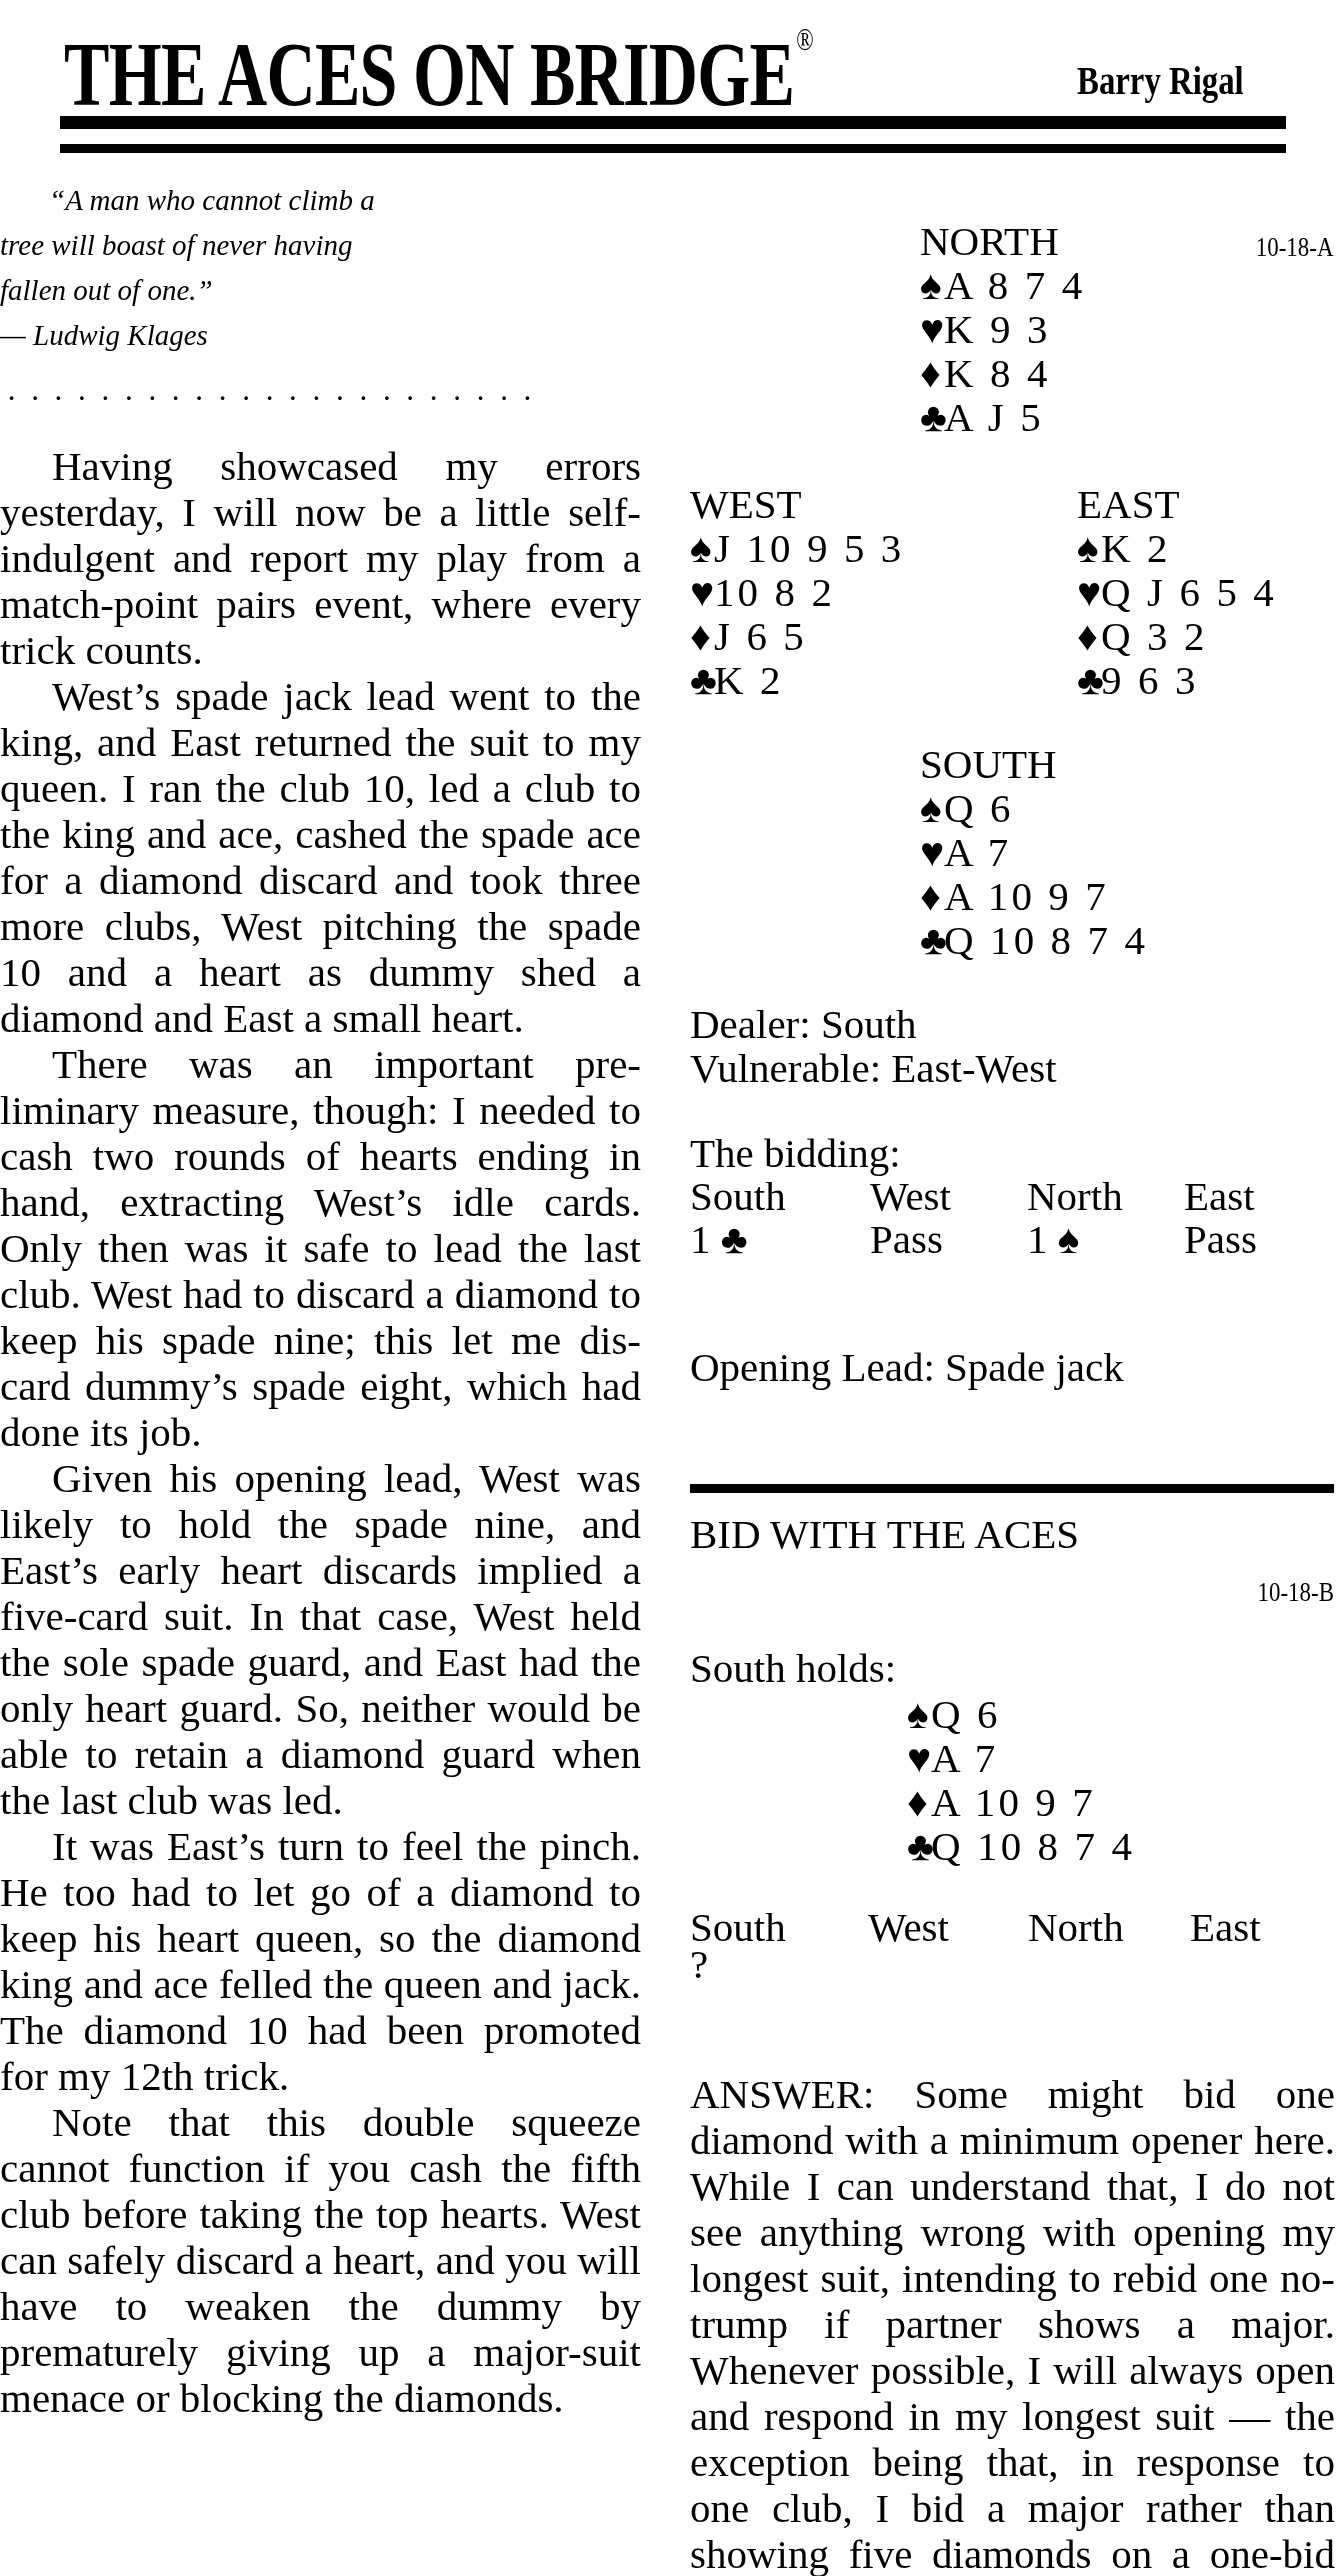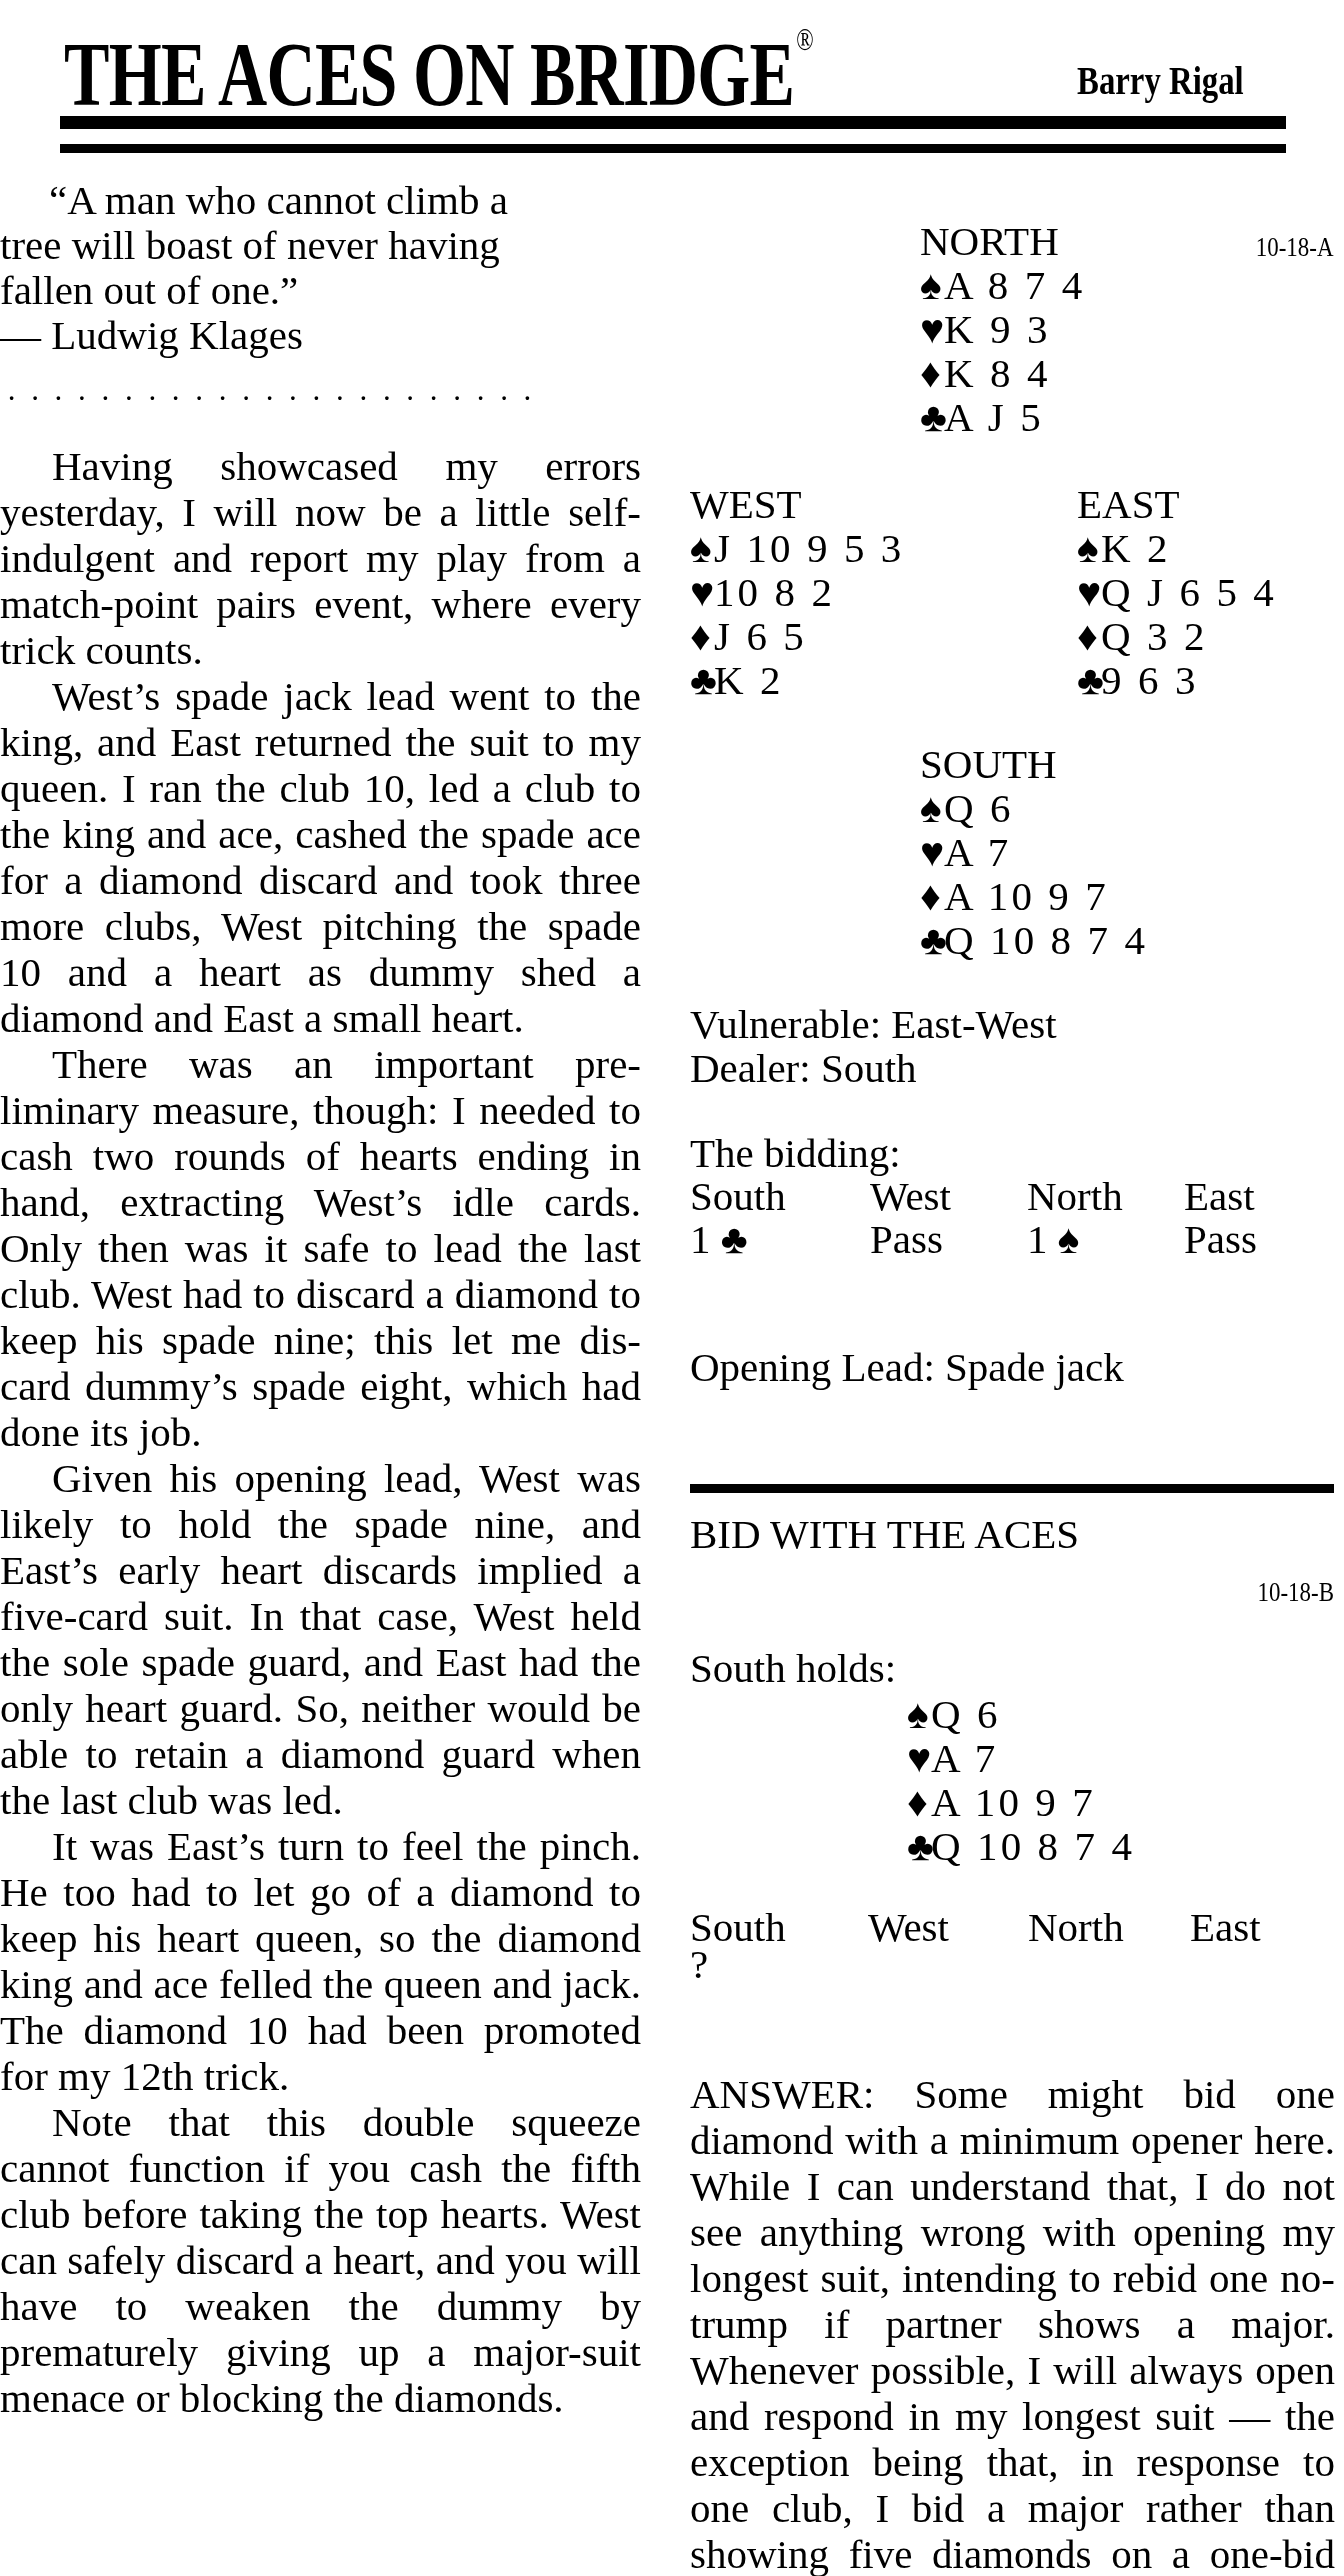--- a/index.html
+++ b/index.html
@@ -3,21 +3,21 @@
 <meta charset="utf-8">
 <style>
   html, body { margin:0; padding:0; background:#ffffff; }
   body { width:1345px; height:2955px; position:relative; overflow:hidden; color:#000; font-family:"Liberation Serif","DejaVu Serif",serif; }
   .abs { position:absolute; }
   .title { left:64px; top:28px; font-size:92px; font-weight:bold; line-height:1; white-space:nowrap; transform:scaleX(0.74); transform-origin:left top; letter-spacing:-1px; }
   .reg { font-size:31px; font-weight:normal; vertical-align:top; position:relative; top:-4.1px; left:3.1px; }
   .byline { left:1077px; top:57px; font-size:40px; font-weight:bold; white-space:nowrap; transform:scaleX(0.82); transform-origin:left top; }
   .rule1 { left:60px; top:116px; width:1226px; height:13px; background:#000; }
   .rule2 { left:60px; top:144px; width:1226px; height:8.8px; background:#000; }
-  .quote { left:0; top:178px; width:639px; font-size:41px; line-height:45px; }
+  .quote { left:0; top:178px; width:639px; font-style:italic; font-size:29px; line-height:45px; }
   .quote .q-line { white-space:nowrap; }
   .quote .q1 { padding-left:49px; }
   .quote .attr { padding-right:0; }
   .dots { left:7.7px; top:374px; width:639px; font-size:31px; letter-spacing:15.7px; white-space:nowrap; line-height:1; }
   .body-col { left:0; top:443px; width:641px; font-size:41px; line-height:46px; text-align:justify; }
   .body-col p { margin:0; text-indent:52px; }
   .body-col p:first-child { text-indent:52px; }
   .hand { font-size:41px; line-height:44px; white-space:nowrap; }
   .hand .seat { display:block; }
   .hand .suit { display:block; letter-spacing:3.1px; }
@@ -82,22 +82,22 @@
 
 <div class="abs hand" style="left:920px; top:742px;">
   <span class="seat">SOUTH</span>
   <span class="suit"><span class="sym">♠</span><span>Q 6</span></span>
   <span class="suit"><span class="sym">♥</span><span>A 7</span></span>
   <span class="suit"><span class="sym">♦</span><span>A 10 9 7</span></span>
   <span class="suit"><span class="sym">♣</span><span>Q 10 8 7 4</span></span>
 </div>
 
 <div class="abs rtext" style="left:690px; top:1002px;">
+  <div>Dealer: South</div>
   <div>Vulnerable: East-West</div>
-  <div>Dealer: South</div>
 </div>
 
 <div class="abs rtext" style="left:690px; top:1131px;">
   <div>The bidding:</div>
   <table class="bid-table">
     <tbody>
         <tr>
       <td style="width:180px">South</td>
       <td style="width:157px">West</td>
       <td style="width:157px">North</td>

